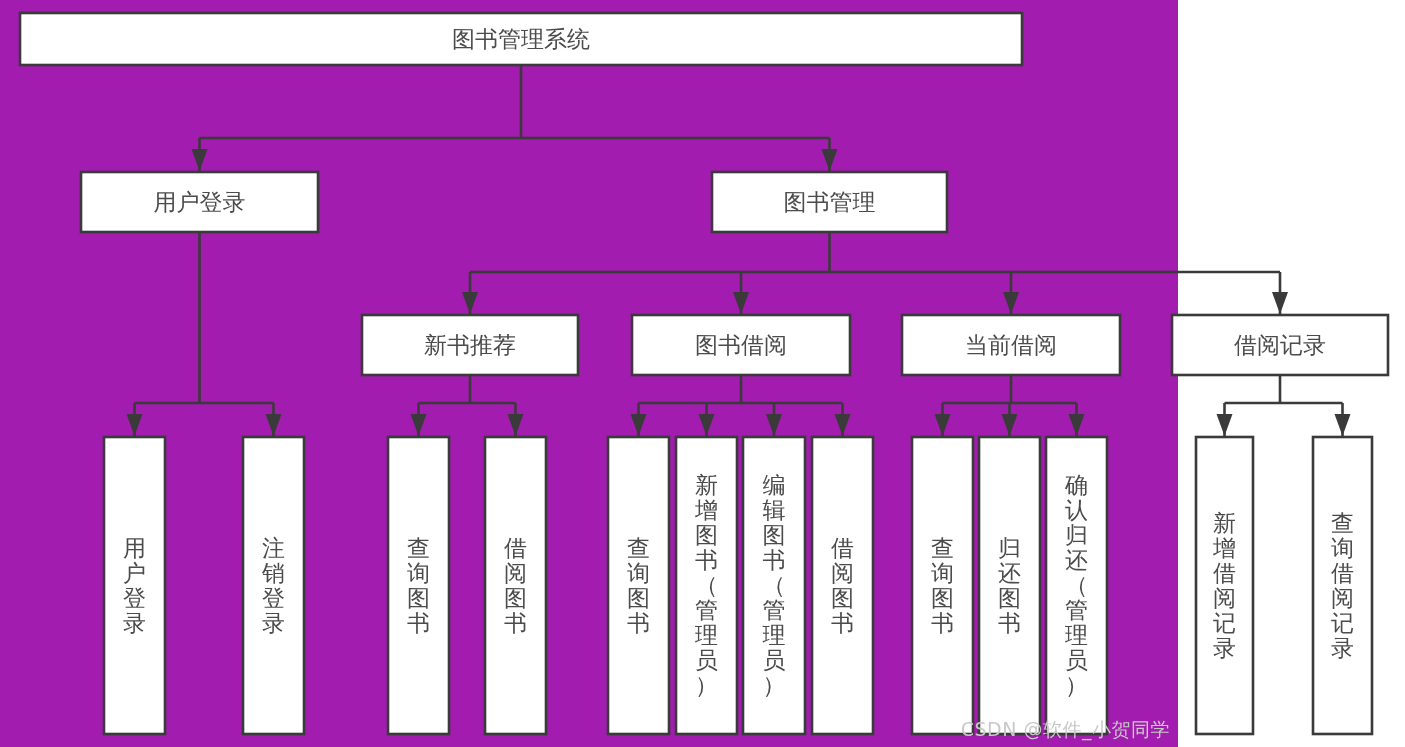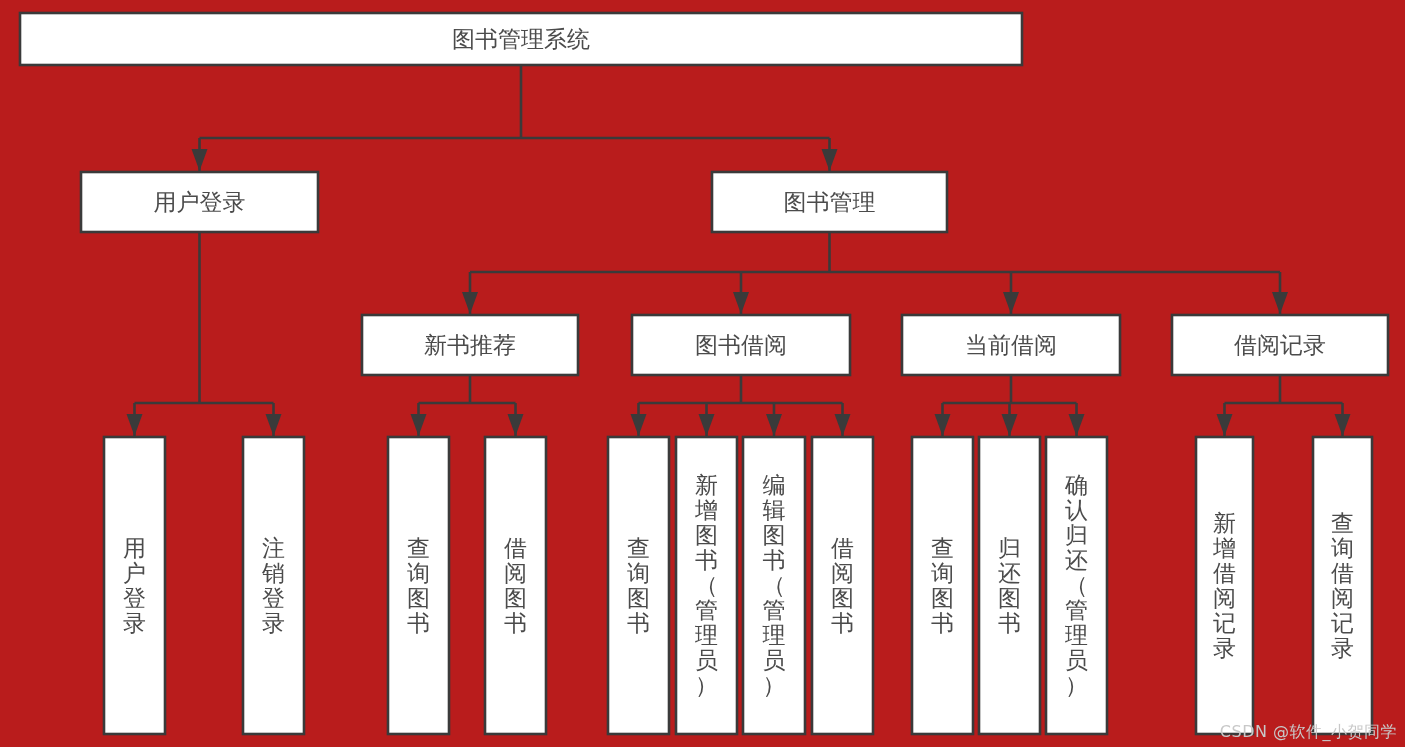--- a/index.html
+++ b/index.html
@@ -8,23 +8,23 @@
     background: #ffffff;
   }
   body {
     font-family: "DejaVu Sans", "Liberation Sans", sans-serif;
     width: 1405px;
     height: 747px;
     overflow: hidden;
   }
   #diagram-root {
     position: relative;
-    width: 1405px;
+    width: 1178px;
     height: 747px;
-    background: #b91c1c;
+    background: #a21caf;
   }
   svg.diagram-canvas {
     position: absolute;
     left: 0;
     top: 0;
     width: 1405px;
     height: 747px;
     display: block;
   }
   .node-box {
@@ -54,21 +54,21 @@
     font-family: "DejaVu Sans", "Liberation Sans", sans-serif;
     font-size: 23px;
     text-anchor: middle;
   }
   .watermark {
     position: absolute;
     right: 8px;
     bottom: 4px;
     color: #c8c8c8;
     font-family: "DejaVu Sans", "Liberation Sans", sans-serif;
-    font-size: 16px;
+    font-size: 19px;
     letter-spacing: 0.5px;
     white-space: nowrap;
     user-select: none;
   }
 </style>
 </head>
 <body>
 
 <div id="diagram-root">
   <svg class="diagram-canvas" viewBox="0 0 1405 747">

